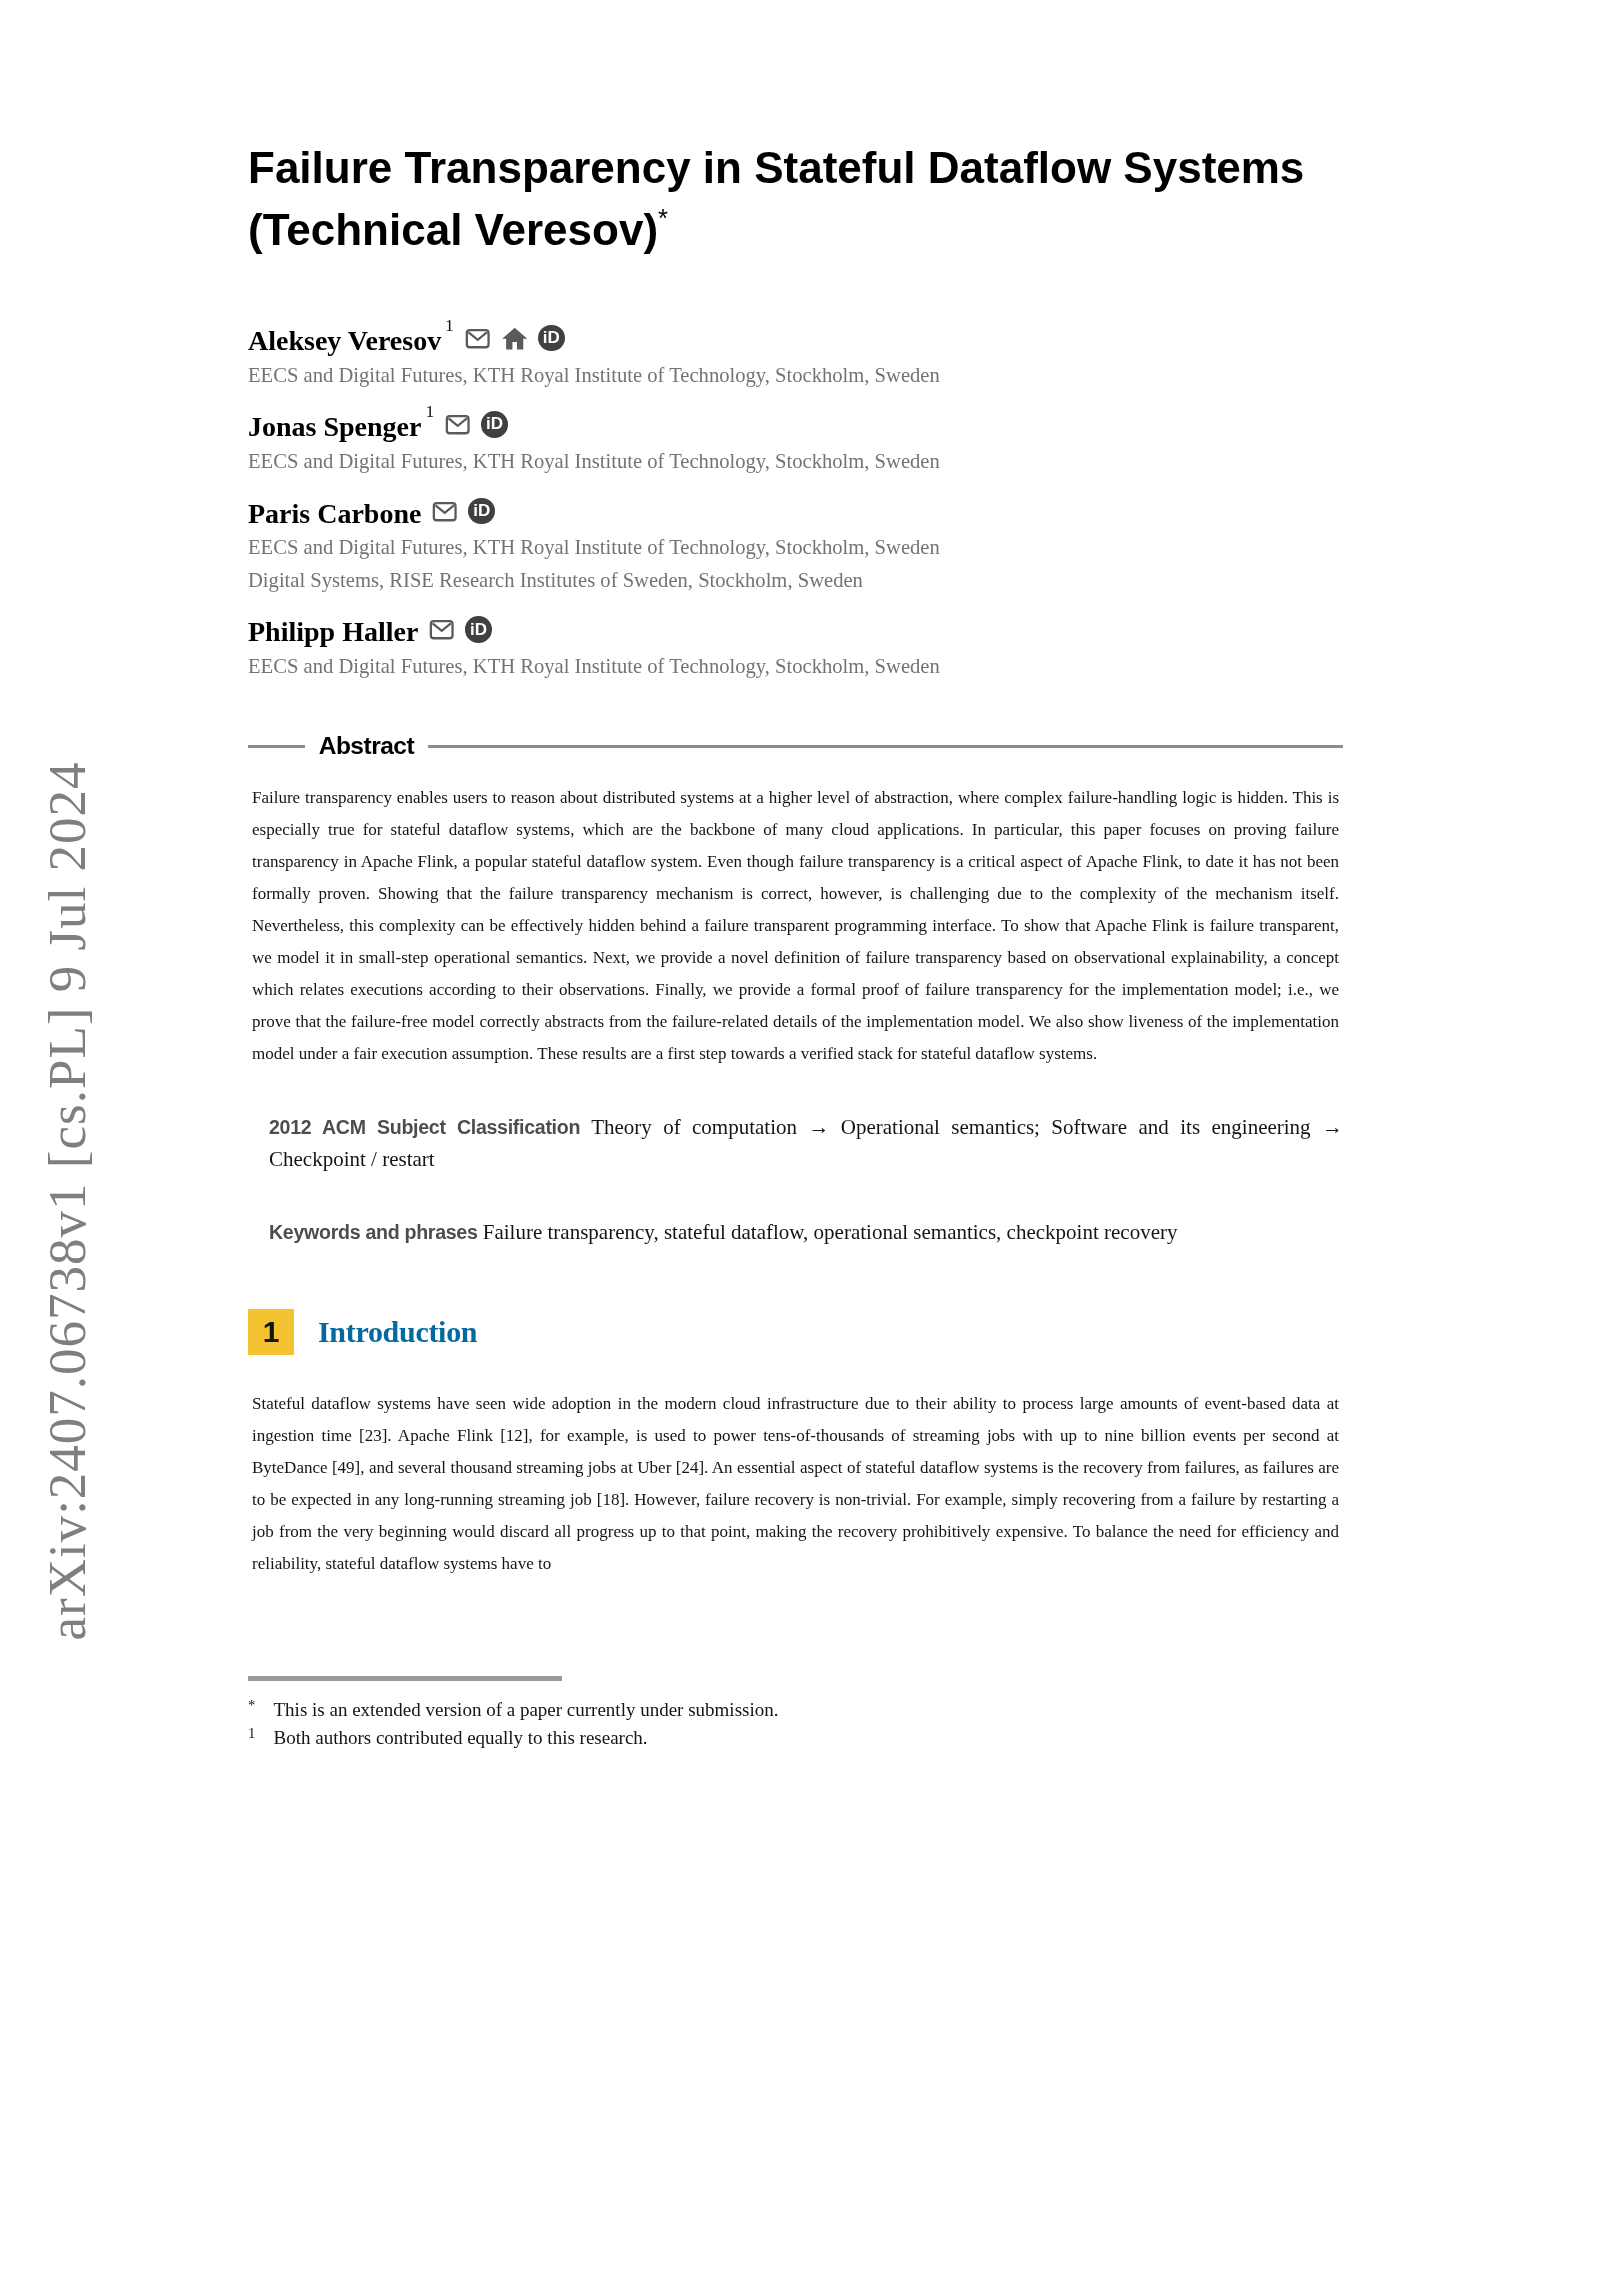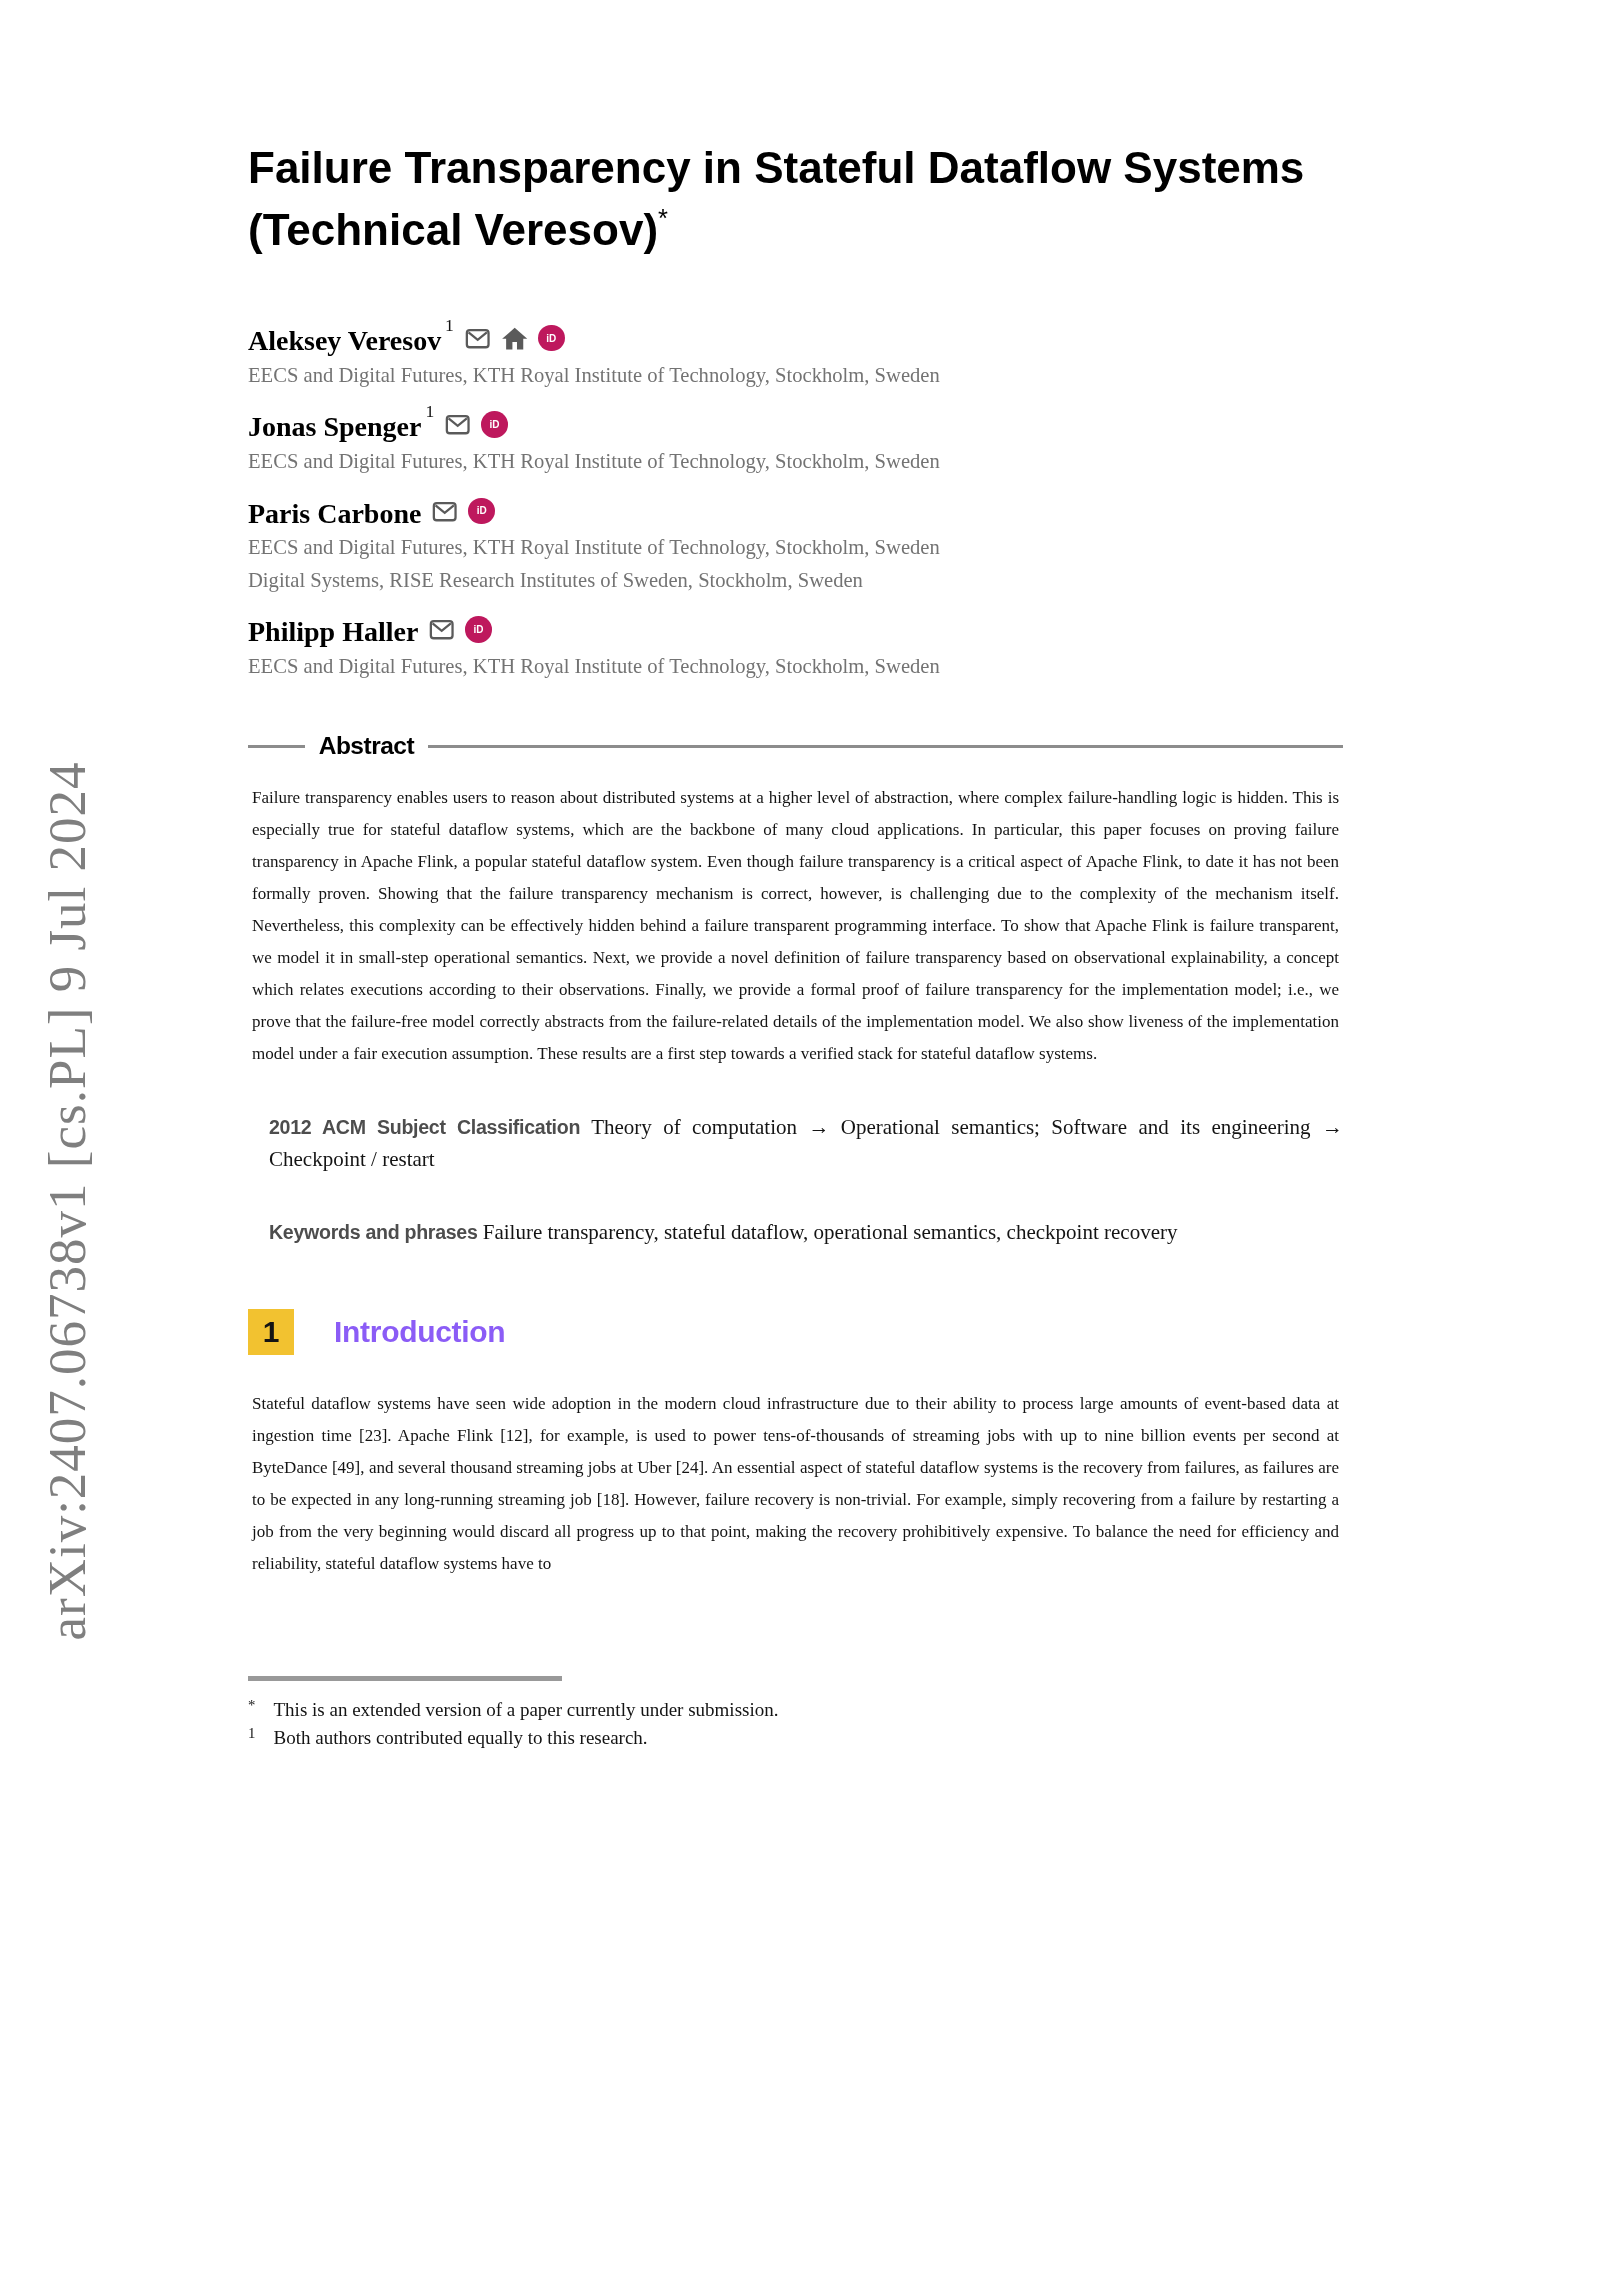--- a/index.html
+++ b/index.html
@@ -73,25 +73,25 @@
     top: -9.8px;
   }
   .icon { display: inline-flex; align-items: center; }
   .orcid-badge {
     display: inline-flex;
     align-items: center;
     justify-content: center;
     width: 26.5px;
     height: 26.5px;
     border-radius: 50%;
-    background: #be185d;
+    background: #404040;
     color: #ffffff;
     font-family: "Liberation Sans", sans-serif;
     font-weight: bold;
-    font-size: 10px;
+    font-size: 17px;
   }
   .author-affil {
     font-size: 20.6px;
     line-height: 1.35;
     margin-top: 4.9px;
     color: #737373;
   }
 
   
   .abstract-heading {
@@ -145,25 +145,25 @@
     background: #F2C230;
     display: flex;
     align-items: center;
     justify-content: center;
     font-family: "Liberation Sans", sans-serif;
     font-weight: bold;
     font-size: 30px;
     color: #141414;
   }
   .section-title {
-    font-family: Liberation Sans, sans-serif;
+    font-family: Liberation Serif, serif;
     font-weight: bold;
     font-size: 30px;
-    color: #8b5cf6;
-    margin-left: 40px;
+    color: #0369a1;
+    margin-left: 24px;
     letter-spacing: -0.3px;
   }
 
   
   .footnote-area { margin-top: 96px; }
   .footnote-rule {
     width: 314px;
     height: 4.9px;
     background: #999999;
     margin-bottom: 15.7px;

